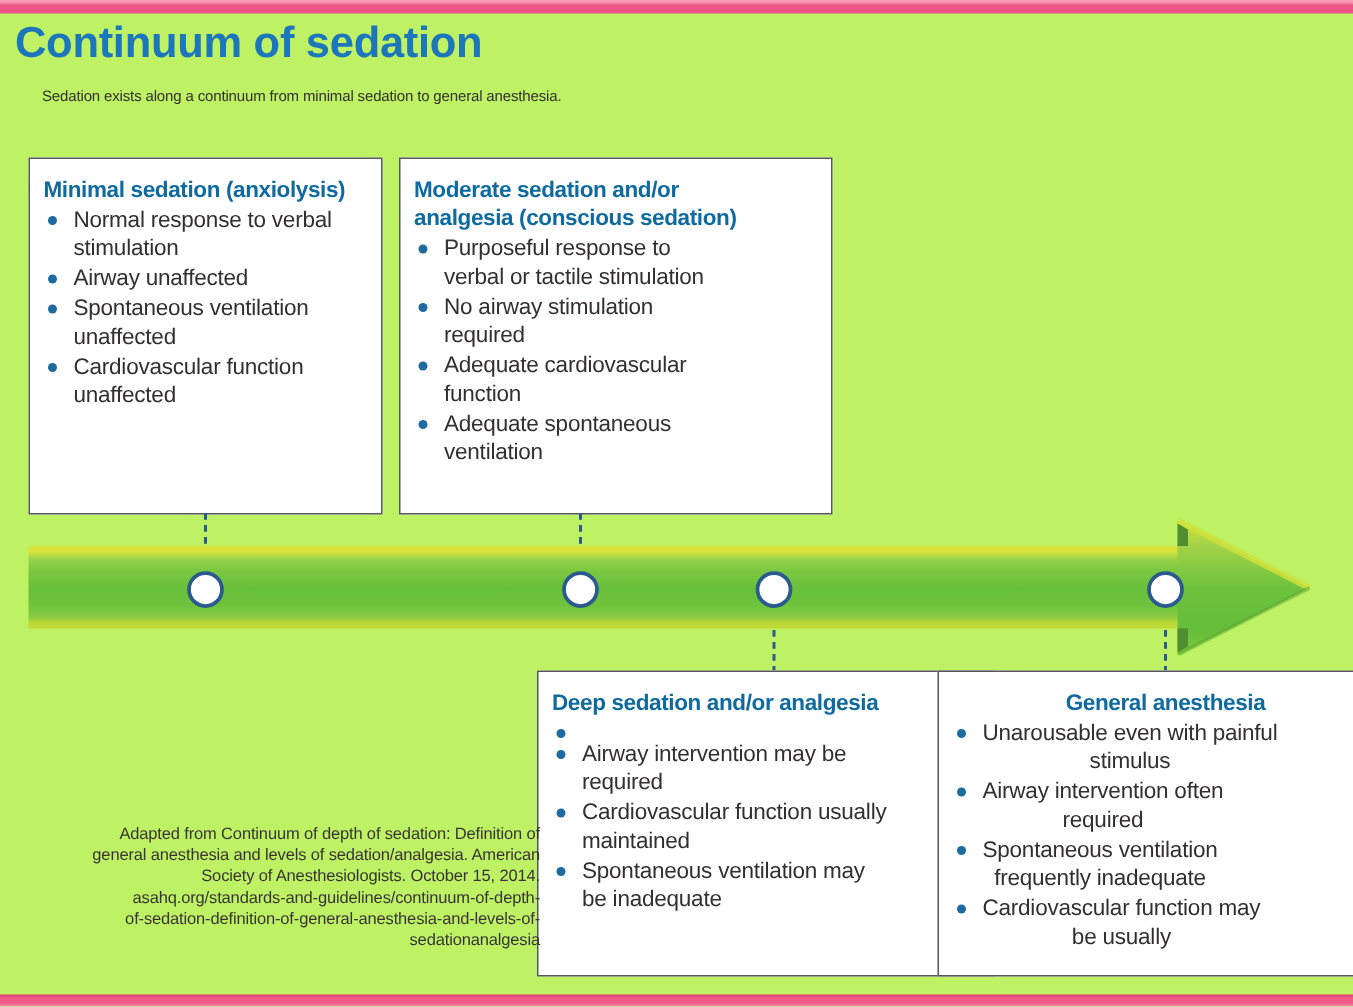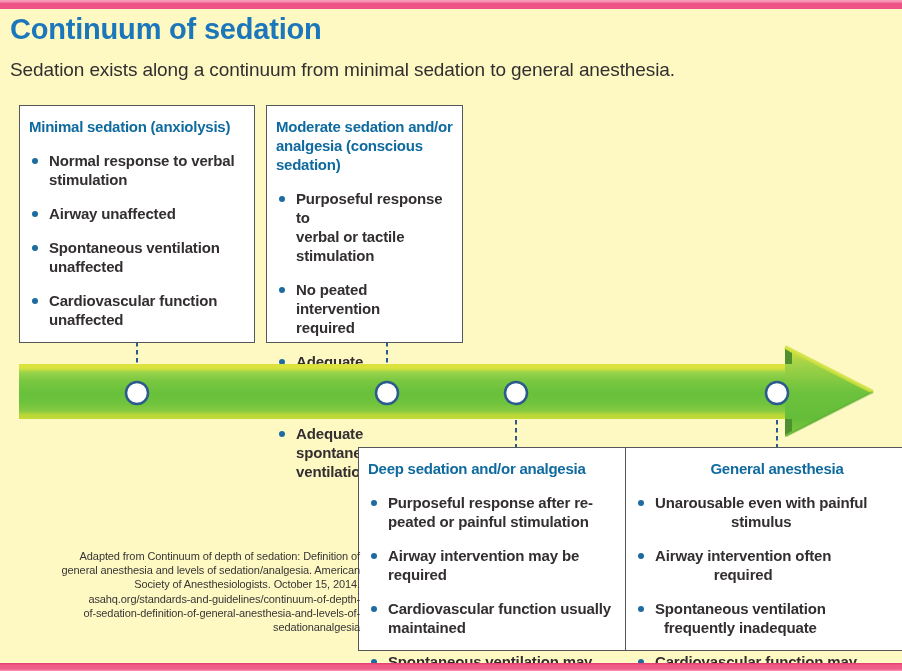--- a/index.html
+++ b/index.html
@@ -1,45 +1,45 @@
 <!DOCTYPE html>
 <html><head>
 <meta charset="utf-8">
 <style>
   html,body{margin:0;padding:0;}
   body{font-family:"Liberation Sans","DejaVu Sans",sans-serif;background:#bfc2c9;}
   .canvas{
     position:relative;width:902px;height:671px;overflow:hidden;
-    background:#fef9c3;
+    background:#bef264;
   }
   .accent-bar{position:absolute;left:0;width:902px;}
   .accent-bar.top{top:0;height:9px;background:linear-gradient(180deg,#f7a0bd 0%,#f58fae 20%,#ee5586 38%,#ee5586 100%);}
   .accent-bar.bottom{top:663px;height:8px;background:linear-gradient(180deg,#e23a72 0%,#f05c88 30%,#f05c88 72%,#f595b5 100%);}
   .page-title{
     position:absolute;left:10px;top:13px;margin:0;
     font-size:29px;font-weight:bold;color:#1b76bb;letter-spacing:-0.2px;
   }
   .page-subtitle{
-    position:absolute;left:10px;top:59px;margin:0;
-    font-size:19px;color:#332e30;letter-spacing:-0.1px;white-space:pre-line;
+    position:absolute;left:28px;top:59px;margin:0;
+    font-size:10px;color:#332e30;letter-spacing:-0.1px;white-space:pre-line;
   }
   .stage-box{
     position:absolute;box-sizing:border-box;background:#ffffff;
     border:1.5px solid #55575b;padding:11px 8px 0 9px;
   }
   .stage-box.b1{left:19px;top:105px;width:236px;height:238px;}
-  .stage-box.b2{left:266px;top:105px;width:197px;height:238px;}
+  .stage-box.b2{left:266px;top:105px;width:289px;height:238px;}
   .stage-box.b3{left:358px;top:447px;width:305px;height:204px;}
   .stage-box.b4{left:625px;top:447px;width:303px;height:204px;text-align:center;}
   .stage-title{
     font-size:15px;font-weight:bold;color:#0f6a9f;line-height:19px;
     letter-spacing:-0.25px;white-space:pre-line;margin:0 0 1px 0;
   }
   .bullets{list-style:none;margin:0;padding:0;}
-  .bullet{display:flex;align-items:flex-start;margin-top:15px;font-weight:bold;}
+  .bullet{display:flex;align-items:flex-start;margin-top:1px;}
   .dot{
     flex:0 0 auto;width:6px;height:6px;border-radius:50%;
     background:#1d6ba1;margin:7px 0 0 3px;
   }
   .btxt{
     margin-left:11px;font-size:15px;line-height:19px;color:#332e30;
     letter-spacing:-0.15px;white-space:pre-line;
   }
   .arrow-svg{position:absolute;left:0;top:338px;}
   .footnote{
@@ -88,21 +88,21 @@
     <div class="stage-title">Moderate sedation and/or
 analgesia (conscious sedation)</div>
     <ul class="bullets">
       <li class="bullet">
           <span class="dot"></span>
           <span class="btxt">Purposeful response to
 verbal or tactile stimulation</span>
         </li>
       <li class="bullet">
           <span class="dot"></span>
-          <span class="btxt">No peated intervention
+          <span class="btxt">No airway stimulation
 required</span>
         </li>
       <li class="bullet">
           <span class="dot"></span>
           <span class="btxt">Adequate cardiovascular
 function</span>
         </li>
       <li class="bullet">
           <span class="dot"></span>
           <span class="btxt">Adequate spontaneous
@@ -149,22 +149,20 @@
     <circle cx="387" cy="55" r="11" fill="#ffffff" stroke="#2b5a8e" stroke-width="2.5"></circle>
     <circle cx="516" cy="55" r="11" fill="#ffffff" stroke="#2b5a8e" stroke-width="2.5"></circle>
     <circle cx="777" cy="55" r="11" fill="#ffffff" stroke="#2b5a8e" stroke-width="2.5"></circle>
   </svg>
 
   <div class="stage-box b3">
     <div class="stage-title">Deep sedation and/or analgesia</div>
     <ul class="bullets">
       <li class="bullet">
           <span class="dot"></span>
-          <span class="btxt">Purposeful response after re-
-peated or painful stimulation</span>
         </li>
       <li class="bullet">
           <span class="dot"></span>
           <span class="btxt">Airway intervention may be
 required</span>
         </li>
       <li class="bullet">
           <span class="dot"></span>
           <span class="btxt">Cardiovascular function usually
 maintained</span>

